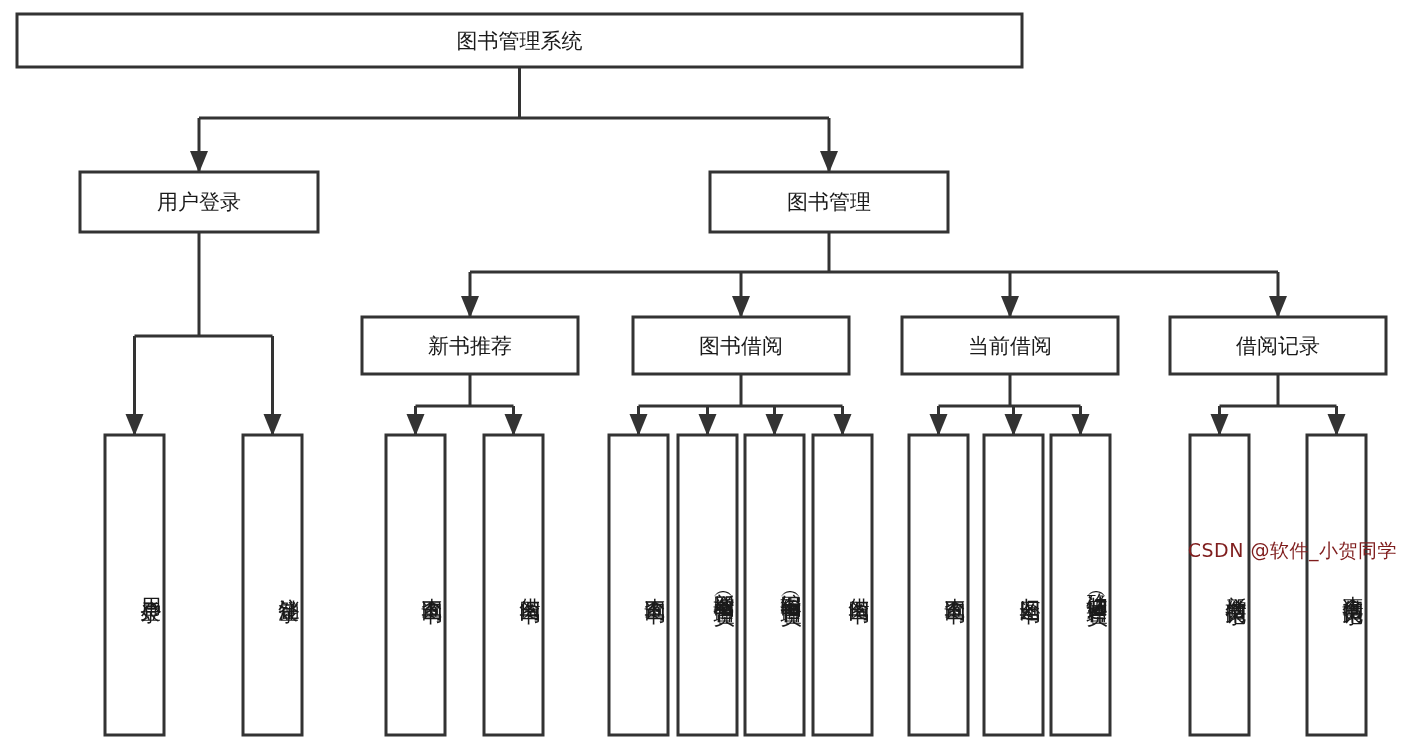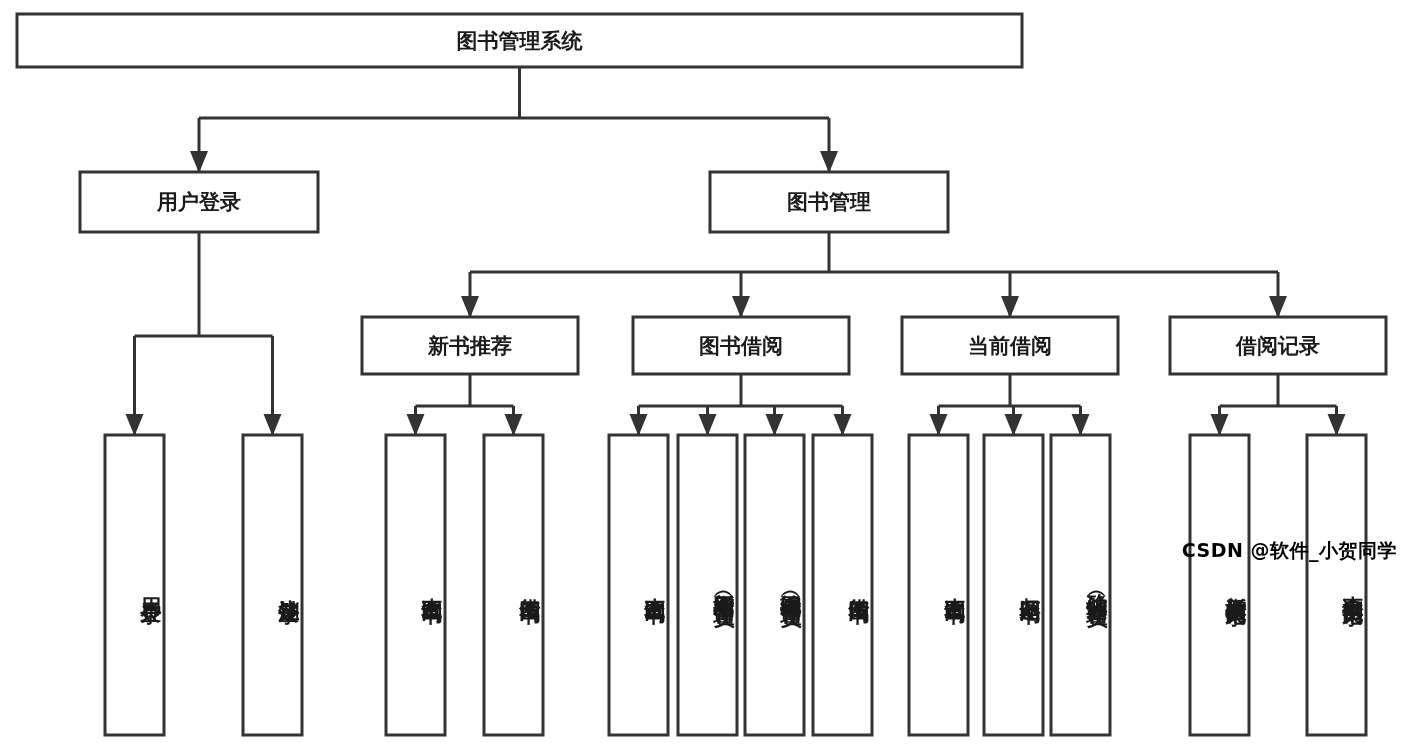--- a/index.html
+++ b/index.html
@@ -11,21 +11,20 @@
     width: 1405px;
     height: 747px;
     font-family: "DejaVu Sans", "Liberation Sans", sans-serif;
     overflow: hidden;
     position: relative;
   }
   #diagram-root {
     position: relative;
     width: 1405px;
     height: 570px;
-    font-weight: bold;
   }
   svg#tree-svg {
     position: absolute;
     left: 0;
     top: 0;
     width: 1405px;
     height: 747px;
     display: block;
   }
   .node-box {
@@ -64,21 +63,21 @@
     align-items: flex-start;
     justify-content: center;
     pointer-events: none;
   }
   #watermark {
     position: absolute;
     right: 8px;
     bottom: 6px;
     font-family: "DejaVu Sans", "Liberation Sans", sans-serif;
     font-size: 19px;
-    color: #000000;
+    color: #7f1d1d;
     white-space: nowrap;
     letter-spacing: 0.5px;
   }
 </style>
 </head>
 <body>
 
 <div id="diagram-root">
 
   <svg id="tree-svg" viewBox="0 0 1405 747">

